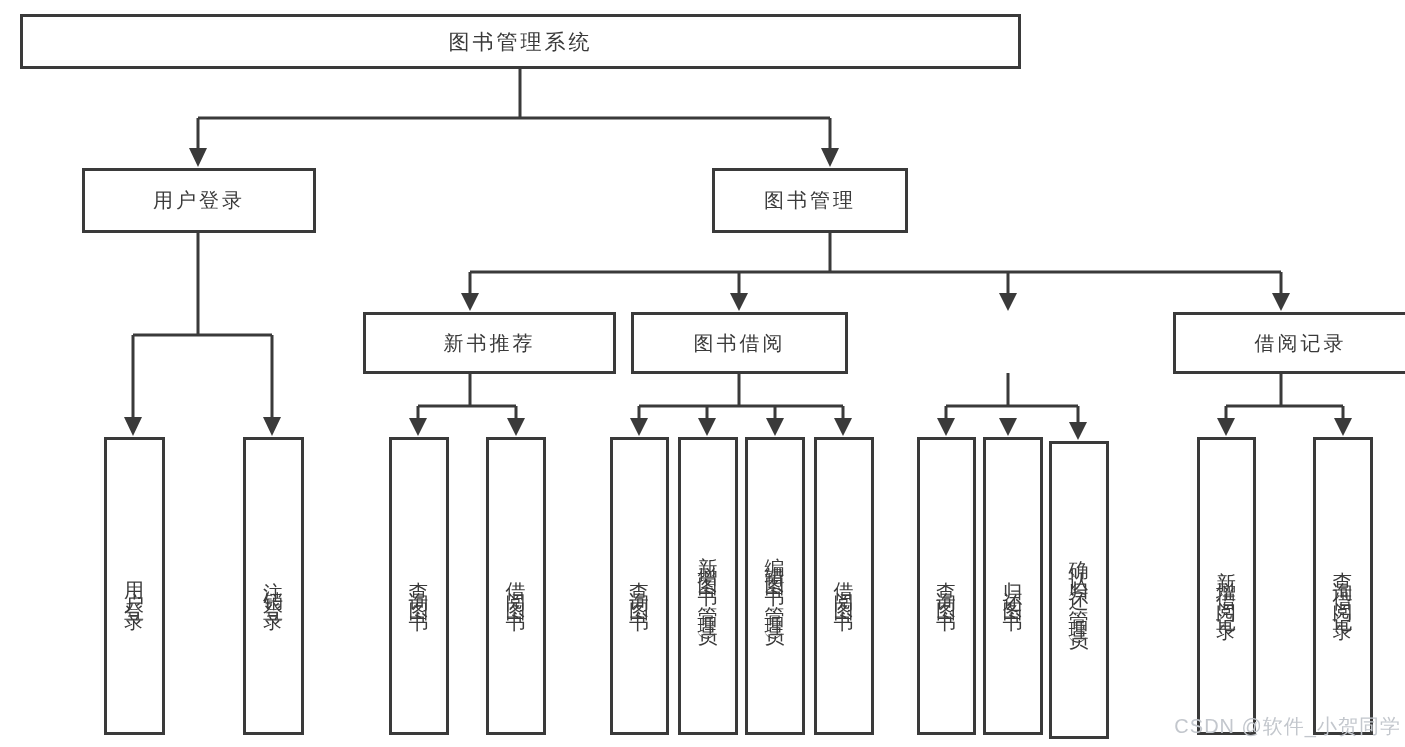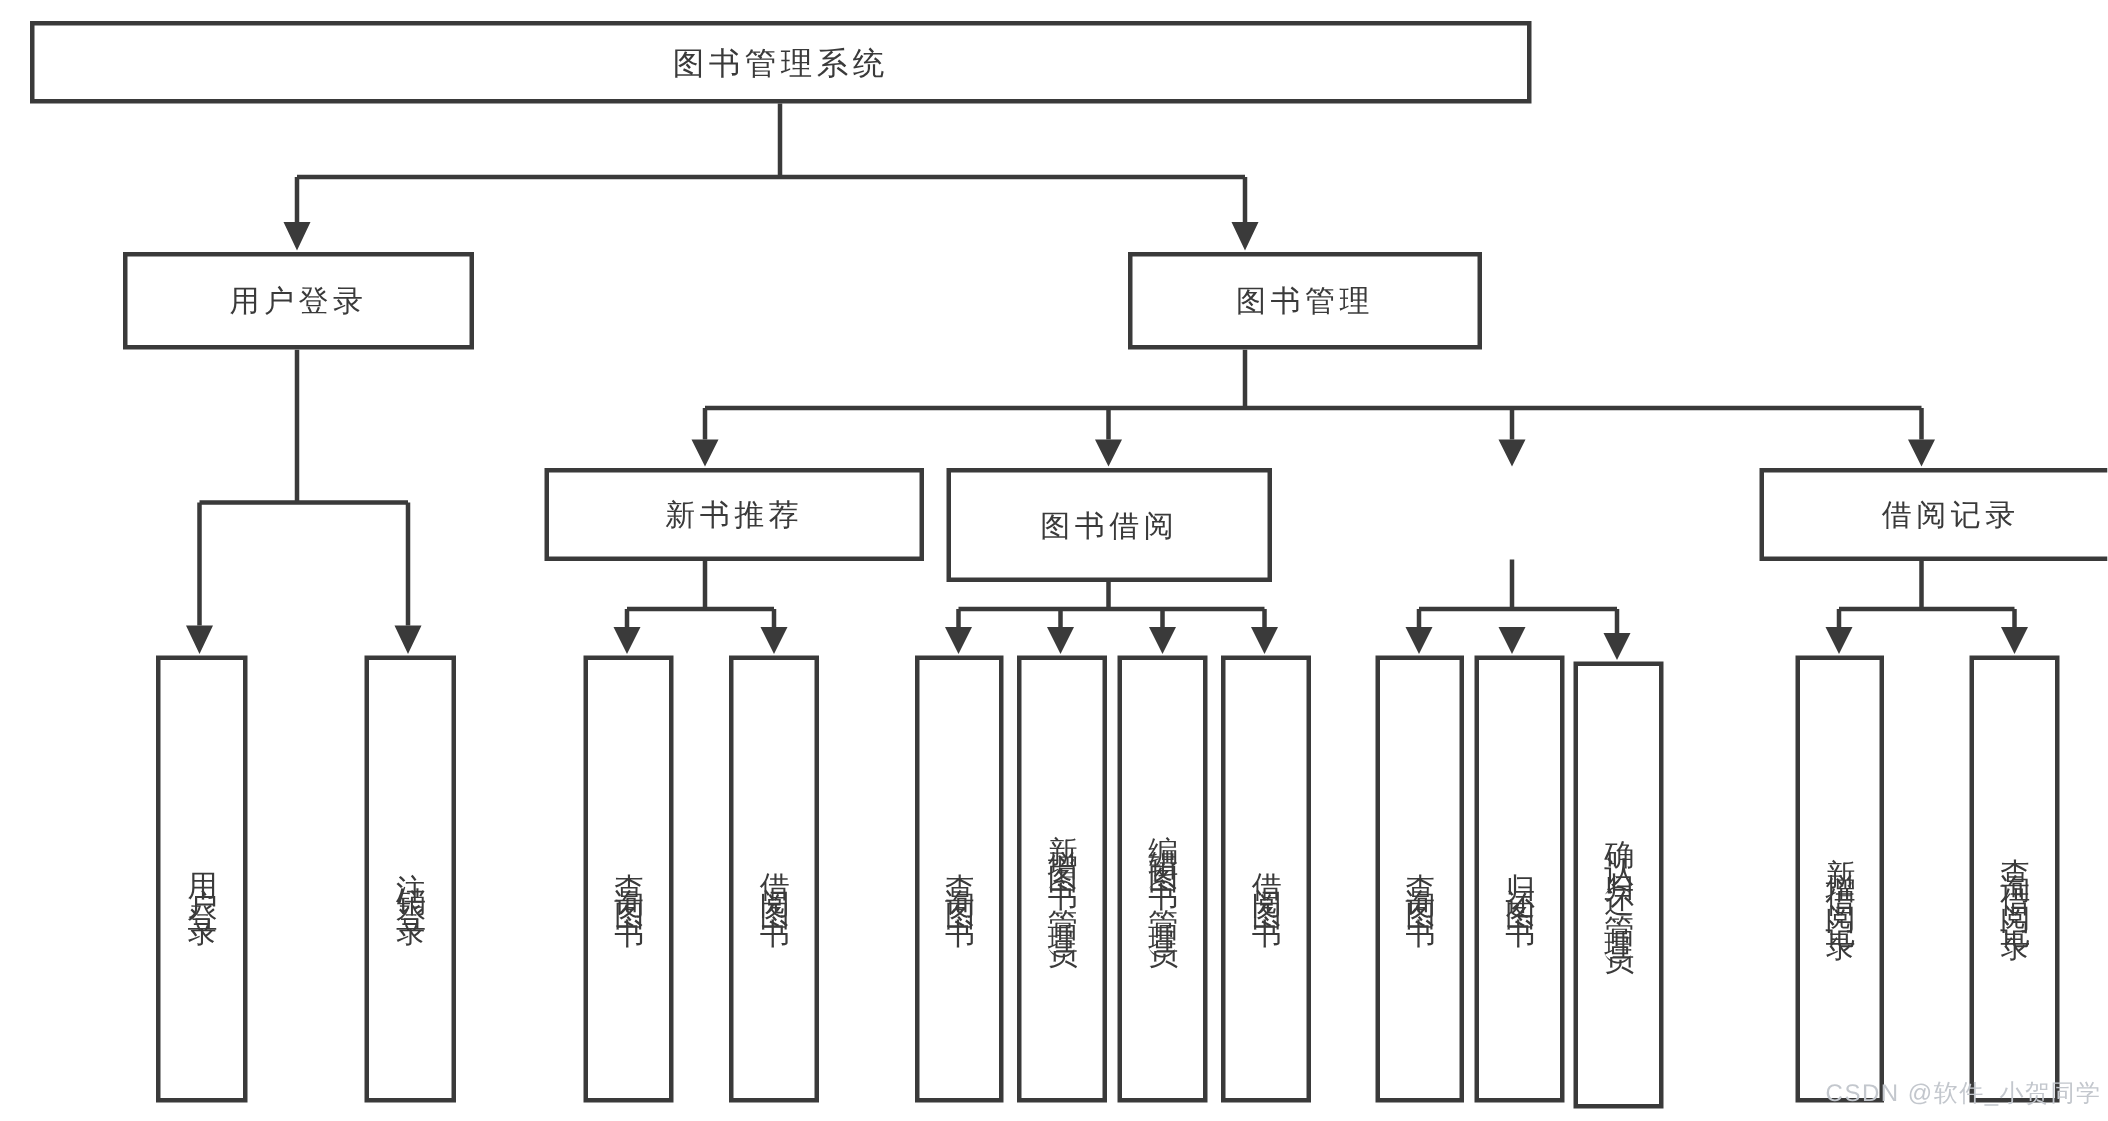--- a/index.html
+++ b/index.html
@@ -22,21 +22,21 @@
   }
   .hbox .lbl{font-size:20px;letter-spacing:3px;white-space:nowrap;}
   .root .lbl{font-size:21px;letter-spacing:3px;}
   .leaf .lbl{
     writing-mode:vertical-rl;
     font-size:20px;letter-spacing:10px;line-height:1.1;
     white-space:nowrap;
   }
   #watermark{
     position:absolute;z-index:5;right:4px;bottom:7px;
-    font-size:16px;color:var(--watermark,#c3c7cd);
+    font-size:20px;color:var(--watermark,#c3c7cd);
     letter-spacing:1px;white-space:nowrap;
   }
 </style>
 </head>
 <body>
 
 <div id="stage">
 
   <svg id="connectors" width="1405" height="747" viewBox="0 0 1405 747">
     <path class="cline" d="
@@ -69,28 +69,28 @@
       M1334,418 L1352,418 L1343,436 Z"></path>
   </svg>
 
   <div class="box hbox root" style="left:20px;top:14px;width:1001px;height:55px">
     <span class="lbl">图书管理系统</span>
   </div>
 
   <div class="box hbox" style="left:82px;top:168px;width:234px;height:65px">
     <span class="lbl">用户登录</span>
   </div>
-  <div class="box hbox" style="left:752px;top:168px;width:236px;height:65px">
+  <div class="box hbox" style="left:712px;top:168px;width:196px;height:65px">
     <span class="lbl">图书管理</span>
   </div>
 
   <div class="box hbox" style="left:363px;top:312px;width:253px;height:62px">
     <span class="lbl">新书推荐</span>
   </div>
-  <div class="box hbox" style="left:631px;top:312px;width:217px;height:76px">
+  <div class="box hbox" style="left:631px;top:312px;width:217px;height:62px">
     <span class="lbl">图书借阅</span>
   </div>
   <div class="box hbox" style="left:1173px;top:312px;width:255px;height:62px">
     <span class="lbl">借阅记录</span>
   </div>
 
   <div class="box leaf" style="left:104px;top:437px;width:61px;height:298px">
     <span class="lbl">用户登录</span>
   </div>
   <div class="box leaf" style="left:243px;top:437px;width:61px;height:298px">

